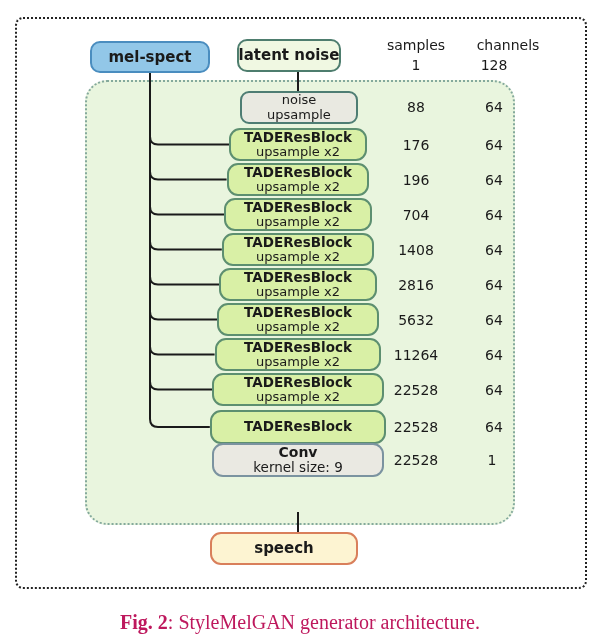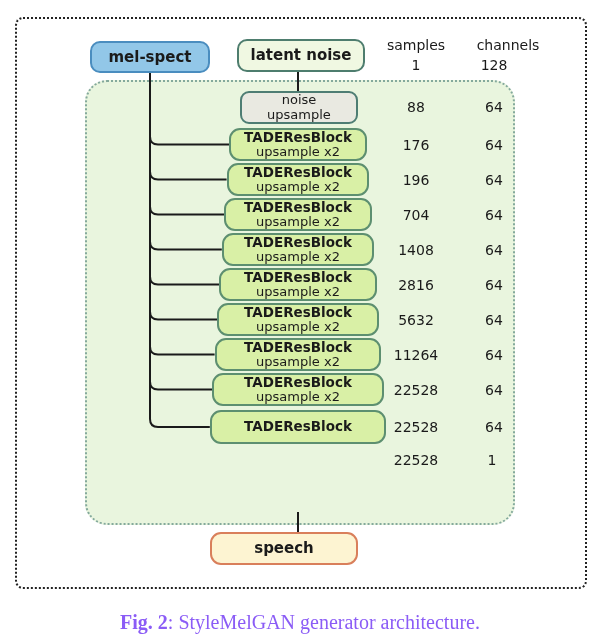--- a/index.html
+++ b/index.html
@@ -8,37 +8,37 @@
   .outer-frame{position:absolute;left:15px;top:17px;width:568px;height:568px;
                border:2px dotted #222;border-radius:8px;}
   .gen-container{position:absolute;left:85px;top:80px;width:426px;height:441px;
                  border:2px dotted #84a99c;border-radius:22px;background:#e9f5de;}
   svg.connectors{position:absolute;left:0;top:0;width:600px;height:643px;}
   .box{position:absolute;box-sizing:border-box;display:flex;flex-direction:column;
        justify-content:center;align-items:center;text-align:center;white-space:nowrap;
        line-height:1.12;}
   .b-mel{left:90px;top:41px;width:120px;height:32px;background:#92c7e8;
          border:2px solid #4a8dbf;border-radius:10px;font-weight:bold;font-size:15px;}
-  .b-latent{left:237px;top:39px;width:128px;height:33px;background:#f0f8e2;
+  .b-latent{left:237px;top:39px;width:104px;height:33px;background:#f0f8e2;
             border:2px solid #4e7d6e;border-radius:10px;font-weight:bold;font-size:15px;}
   .b-noise{left:240px;top:91px;width:118px;height:33px;background:#e9e9e1;
            border:2px solid #4e7d73;border-radius:9px;font-size:13px;}
   .tade-box{background:#d9f0a6;border:2px solid #5d8f70;border-radius:11px;}
   .tade-title{font-weight:bold;font-size:13.5px;}
   .tade-subtitle{font-size:13px;}
   .b-conv{left:212px;top:443px;width:172px;height:34px;background:#eae9e2;
           border:2px solid #7b93a0;border-radius:11px;font-size:13.5px;}
   .b-conv .t{font-weight:bold;font-size:14px;}
   .b-tanh{left:210px;top:479px;width:174px;height:33px;background:#97d283;
           border:2px solid #63a24c;border-radius:11px;font-weight:bold;font-size:15px;}
   .b-speech{left:210px;top:532px;width:148px;height:33px;background:#fdf4d2;
             border:2px solid #d97f5b;border-radius:11px;font-weight:bold;font-size:15px;}
   .colhead,.num{position:absolute;transform:translate(-50%,-50%);font-size:14px;white-space:nowrap;}
   .caption{position:absolute;left:0;top:611px;width:600px;text-align:center;
-           font-family:"Liberation Serif","DejaVu Serif",serif;font-size:20px;color:#8b5cf6;}
+           font-family:"Liberation Serif","DejaVu Serif",serif;font-size:20px;color:#be185d;}
   .caption b{font-weight:bold;}
 </style>
 </head>
 <body>
 
 <div class="stage">
 
   <div class="outer-frame"></div>
   <div class="gen-container"></div>
 
@@ -124,20 +124,24 @@
     <div class="num num-channels" style="left: 494px; top: 389.5px;">64</div>
 
     <div class="box tade-box" style="left: 209.8px; top: 410px; width: 176.4px; height: 34px;">
       <span class="tade-title">TADEResBlock</span>
 
     </div>
     <div class="num num-samples" style="left: 416px; top: 427px;">22528</div>
     <div class="num num-channels" style="left: 494px; top: 427px;">64</div>
   </div>
 
+  <div class="box b-conv">
+    <span class="t">Conv</span>
+    <span>kernel size: 9</span>
+  </div>
   <div class="num" style="left:416px;top:460px;">22528</div>
   <div class="num" style="left:492px;top:460px;">1</div>
 
 
   <div class="box b-speech">
     <span>speech</span>
   </div>
 
   <div class="caption">
     <b>Fig. 2</b><span>: StyleMelGAN generator architecture.</span>

